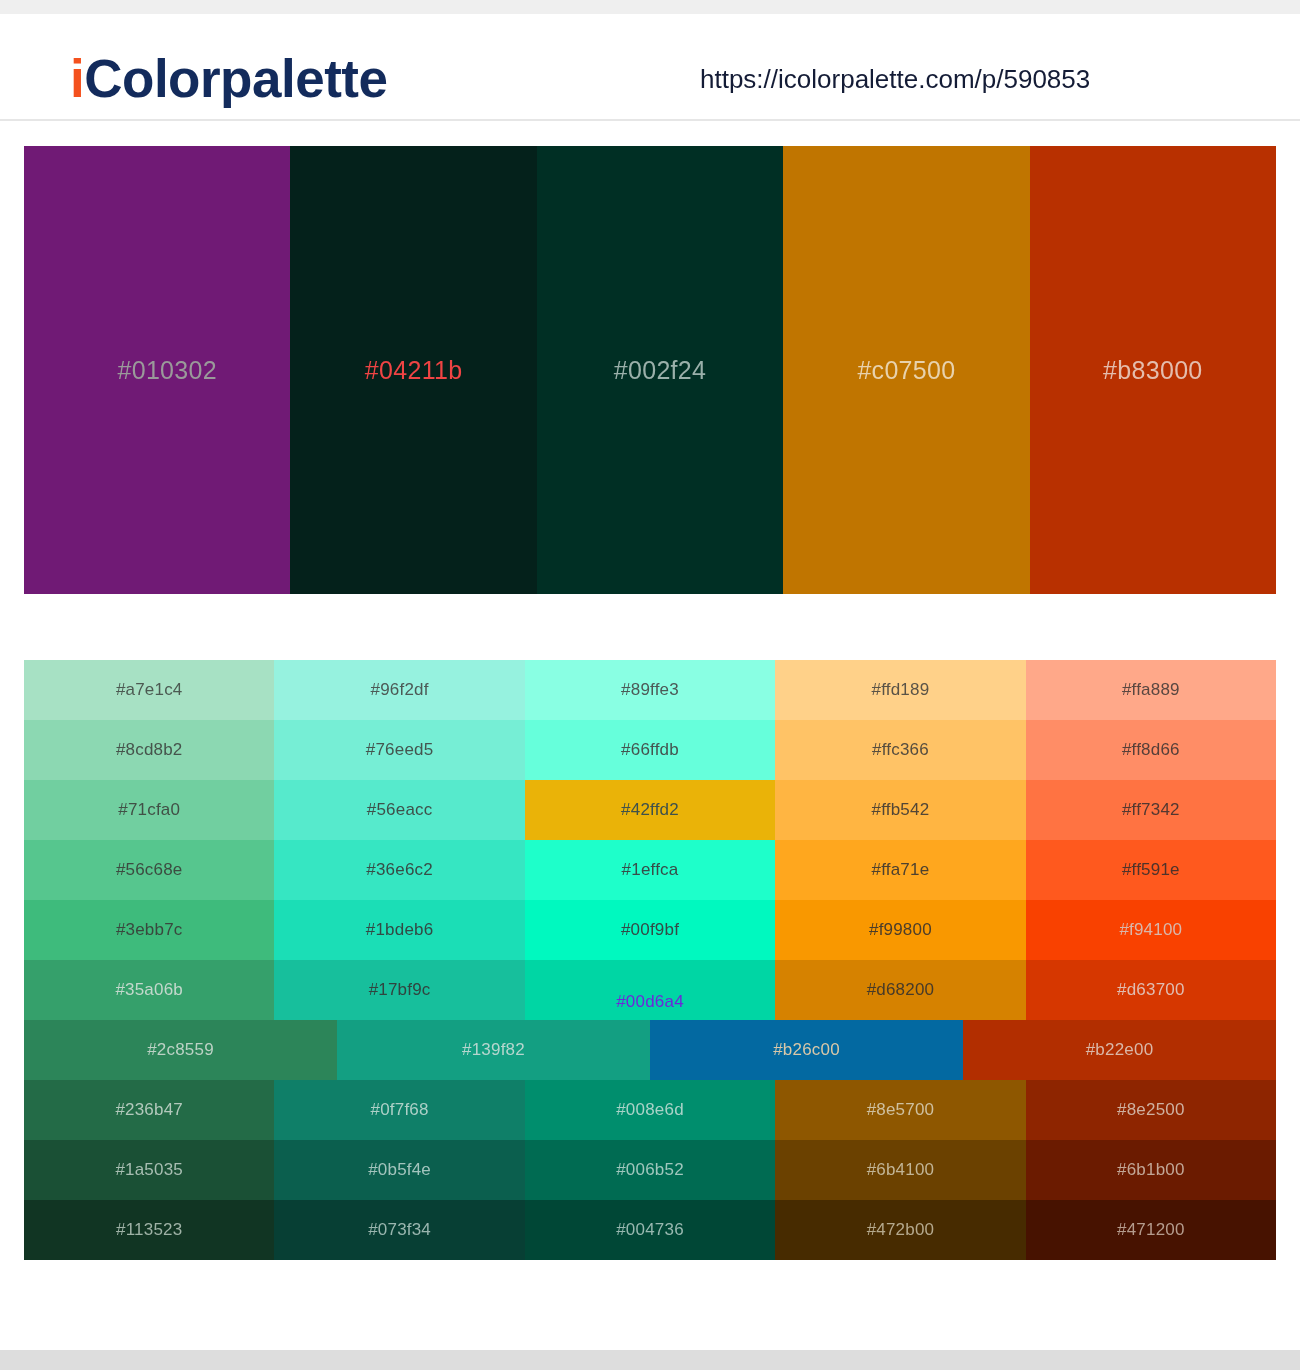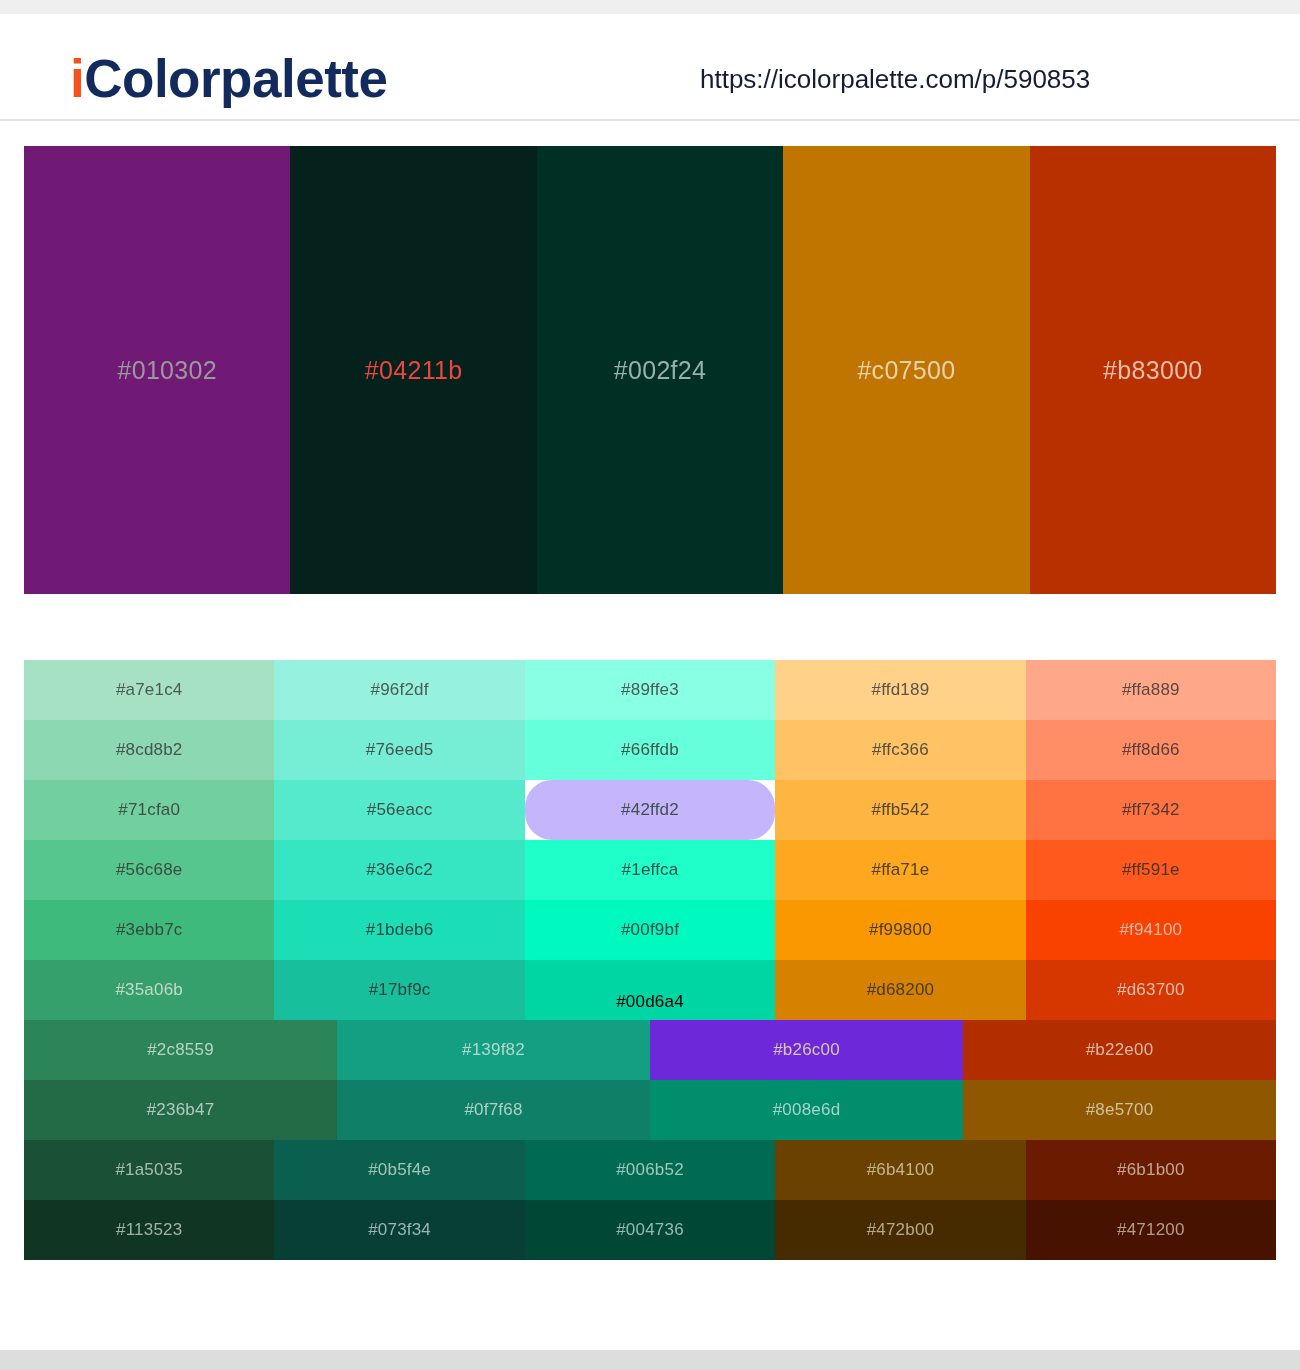--- a/index.html
+++ b/index.html
@@ -174,21 +174,21 @@
           <span class="label" style="color: rgb(86, 63, 57);">#ff8d66</span>
         </div>
       </div>
       <div class="shade-row">
         <div class="shade-cell" style="background: rgb(113, 207, 160);">
           <span class="label" style="color: rgb(65, 80, 70);">#71cfa0</span>
         </div>
         <div class="shade-cell" style="background: rgb(86, 234, 204);">
           <span class="label" style="color: rgb(62, 81, 75);">#56eacc</span>
         </div>
-        <div class="shade-cell" style="background: #c4b5fd; border-radius: 27px;">
+        <div class="shade-cell" style="background: #eab308;">
           <span class="label" style="color: rgb(62, 81, 76);">#42ffd2</span>
         </div>
         <div class="shade-cell" style="background: rgb(255, 181, 66);">
           <span class="label" style="color: rgb(82, 70, 54);">#ffb542</span>
         </div>
         <div class="shade-cell" style="background: rgb(255, 115, 66);">
           <span class="label" style="color: rgb(82, 56, 49);">#ff7342</span>
         </div>
       </div>
       <div class="shade-row">
@@ -226,56 +226,59 @@
         </div>
       </div>
       <div class="shade-row">
         <div class="shade-cell" style="background: rgb(53, 160, 107);">
           <span class="label" style="color: rgb(195, 216, 204);">#35a06b</span>
         </div>
         <div class="shade-cell" style="background: rgb(23, 191, 156);">
           <span class="label" style="color: rgb(49, 68, 63);">#17bf9c</span>
         </div>
         <div class="shade-cell" style="background: rgb(0, 214, 164);">
-          <span class="label" style="color: #000000; margin-top: 24px;">#00d6a4</span>
+          <span class="label" style="color: #6d28d9; margin-top: 24px;">#00d6a4</span>
         </div>
         <div class="shade-cell" style="background: rgb(214, 130, 0);">
           <span class="label" style="color: rgb(71, 58, 40);">#d68200</span>
         </div>
         <div class="shade-cell" style="background: rgb(214, 55, 0);">
           <span class="label" style="color: rgb(224, 189, 177);">#d63700</span>
         </div>
       </div>
       <div class="shade-row">
         <div class="shade-cell" style="background: rgb(44, 133, 89);">
           <span class="label" style="color: rgb(188, 210, 197);">#2c8559</span>
         </div>
         <div class="shade-cell" style="background: rgb(19, 159, 130);">
           <span class="label" style="color: rgb(182, 214, 206);">#139f82</span>
         </div>
-        <div class="shade-cell" style="background: #6d28d9; text-align: right;">
+        <div class="shade-cell" style="background: #0369a1; text-align: right;">
           <span class="label" style="color: rgb(218, 200, 168);">#b26c00</span>
         </div>
         <div class="shade-cell" style="background: rgb(178, 46, 0);">
           <span class="label" style="color: rgb(218, 184, 168);">#b22e00</span>
         </div>
       </div>
       <div class="shade-row">
         <div class="shade-cell" style="background: rgb(35, 107, 71);">
           <span class="label" style="color: rgb(179, 201, 188);">#236b47</span>
         </div>
         <div class="shade-cell" style="background: rgb(15, 127, 104);">
           <span class="label" style="color: rgb(173, 208, 199);">#0f7f68</span>
         </div>
         <div class="shade-cell" style="background: rgb(0, 142, 109);">
           <span class="label" style="color: rgb(169, 211, 200);">#008e6d</span>
         </div>
         <div class="shade-cell" style="background: rgb(142, 87, 0);">
           <span class="label" style="color: rgb(207, 192, 159);">#8e5700</span>
         </div>
+        <div class="shade-cell" style="background: rgb(142, 37, 0);">
+          <span class="label" style="color: rgb(207, 177, 160);">#8e2500</span>
+        </div>
       </div>
       <div class="shade-row">
         <div class="shade-cell" style="background: rgb(26, 80, 53);">
           <span class="label" style="color: rgb(168, 190, 178);">#1a5035</span>
         </div>
         <div class="shade-cell" style="background: rgb(11, 95, 78);">
           <span class="label" style="color: rgb(163, 196, 189);">#0b5f4e</span>
         </div>
         <div class="shade-cell" style="background: rgb(0, 107, 82);">
           <span class="label" style="color: rgb(160, 199, 189);">#006b52</span>

